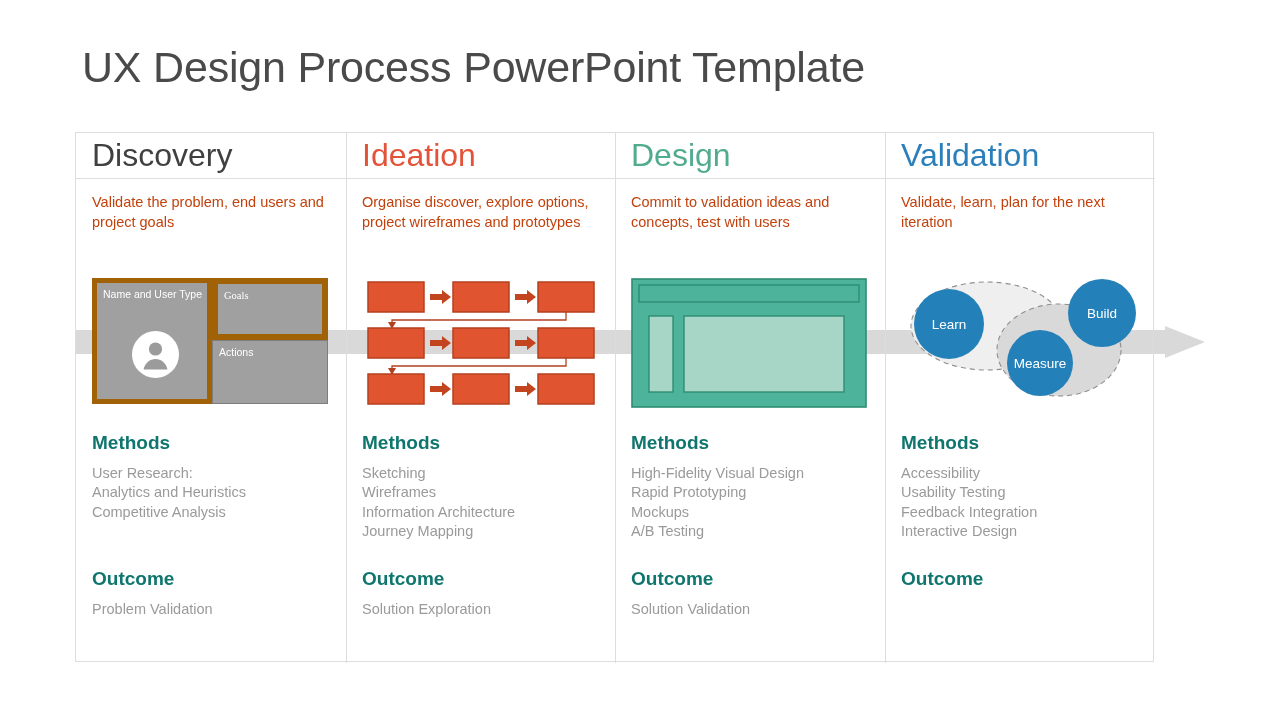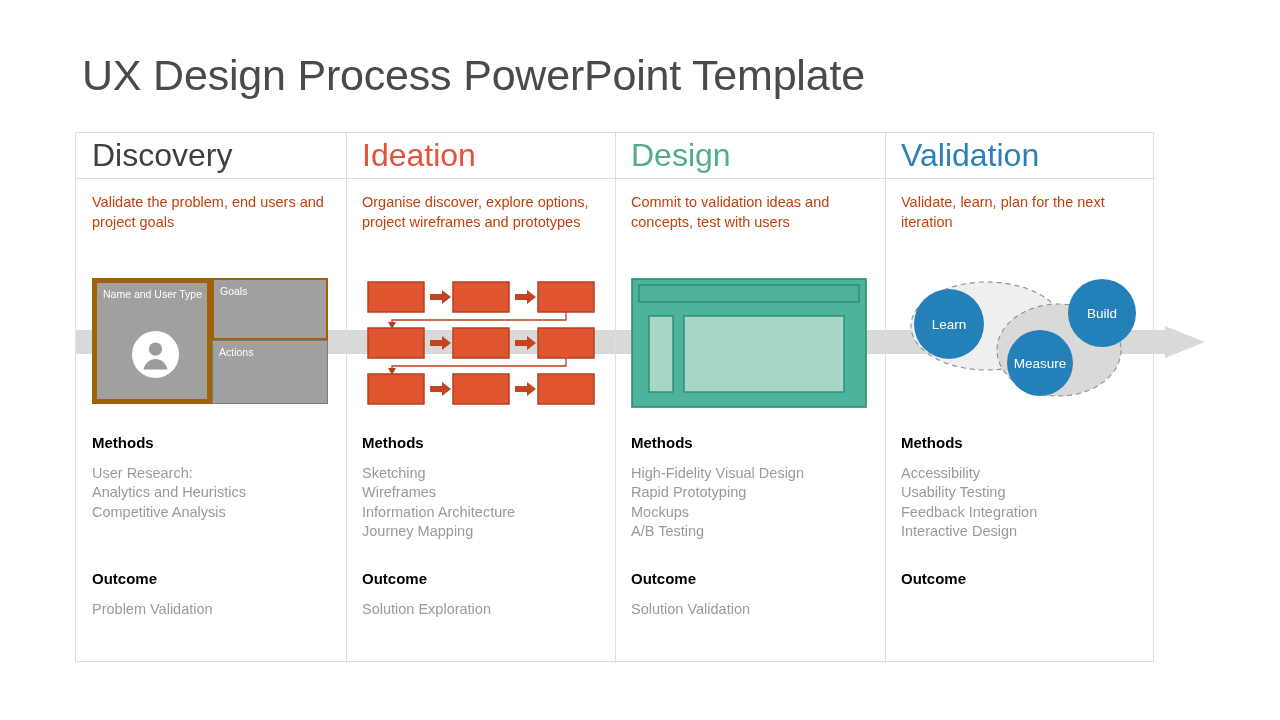--- a/index.html
+++ b/index.html
@@ -7,21 +7,21 @@
     width:1280px;height:720px;background:#ffffff;
     font-family:"Liberation Sans", sans-serif;
     overflow:hidden;position:relative;
   }
   #slide{position:absolute;left:0;top:0;width:1280px;height:720px;}
 
   
   #title{
     position:absolute;left:82px;top:41px;
     font-size:43px;line-height:52px;color:#4a4a4a;
-    font-weight:400;letter-spacing:-0.2px;white-space:nowrap;margin-top:8px;
+    font-weight:400;letter-spacing:-0.2px;white-space:nowrap;
   }
 
   
   #progress-arrow{position:absolute;left:75px;top:326px;width:1130px;height:32px;}
 
   
   #table{
     position:absolute;left:75px;top:132px;width:1079px;height:530px;
     border:1px solid #dddddd;box-sizing:border-box;
   }
@@ -40,40 +40,40 @@
     position:absolute;left:16px;top:60px;width:238px;
     font-size:14.5px;line-height:19.5px;color:#c2410c;
   }
 
   
   .graphic{position:absolute;left:16px;top:145px;width:238px;height:130px;}
 
   
   .sec-title{
     position:absolute;left:16px;
-    font-size:15px;font-weight:bold;color:#000000;line-height:24px;
+    font-size:19px;font-weight:bold;color:#0f766e;line-height:24px;
   }
   .sec-list{
     position:absolute;left:16px;width:244px;
     font-size:14.5px;line-height:19.3px;color:#9a9a9a;
   }
   .methods-title{top:298px;}
   .methods-list{top:331px;}
   .outcome-title{top:434px;}
   .outcome-list{top:467px;}
 
   
   .persona{position:absolute;left:0;top:0;width:236px;height:126px;}
   .persona .left{
     position:absolute;left:0;top:0;width:120px;height:126px;
     background:#a0a0a0;border:5px solid #a16207;box-sizing:border-box;
   }
   .persona .rt{
     position:absolute;left:120px;top:0;width:116px;height:62px;
-    background:#a0a0a0;border:2px solid #a16207;box-sizing:border-box;
+    background:#a0a0a0;border:6px solid #a16207;box-sizing:border-box;font-family:Liberation Serif, serif;
   }
   .persona .rb{
     position:absolute;left:120px;top:62px;width:116px;height:64px;
     background:#a0a0a0;border:1px solid #7d7d7d;box-sizing:border-box;
   }
   .persona .lbl{
     position:absolute;left:6px;top:5px;font-size:10.5px;color:#ffffff;
     line-height:13px;white-space:nowrap;
   }
   .persona .avatar{

